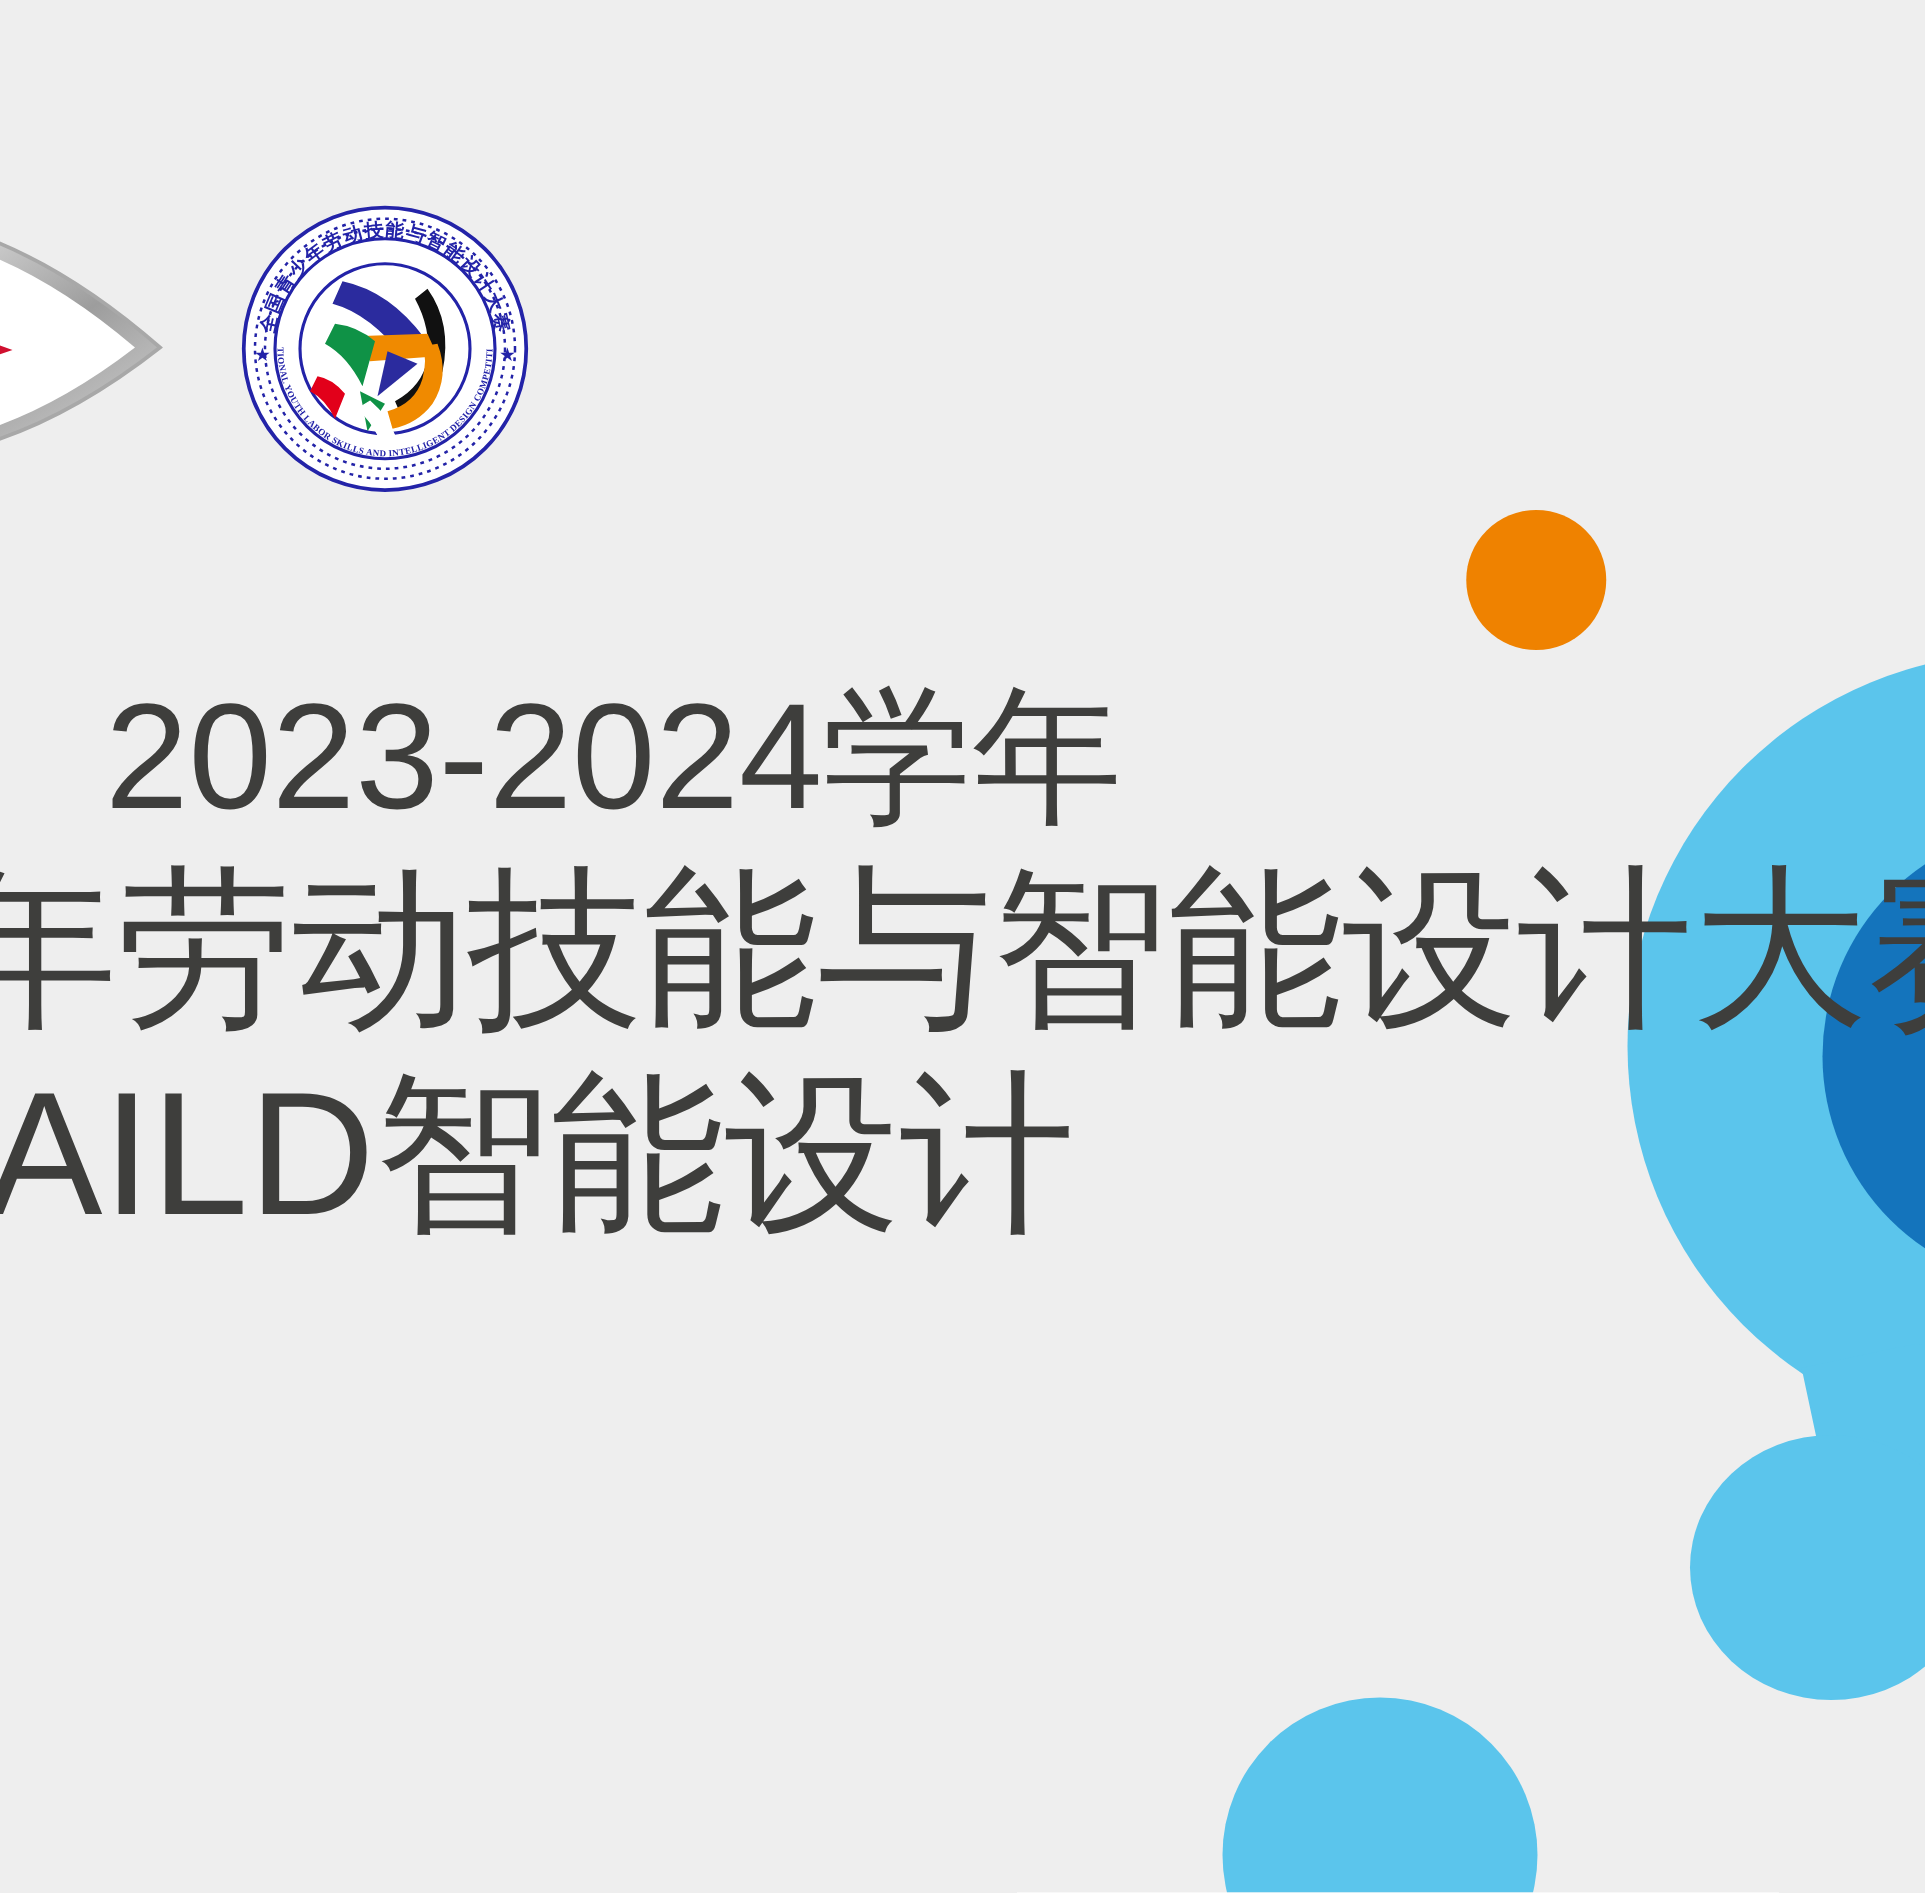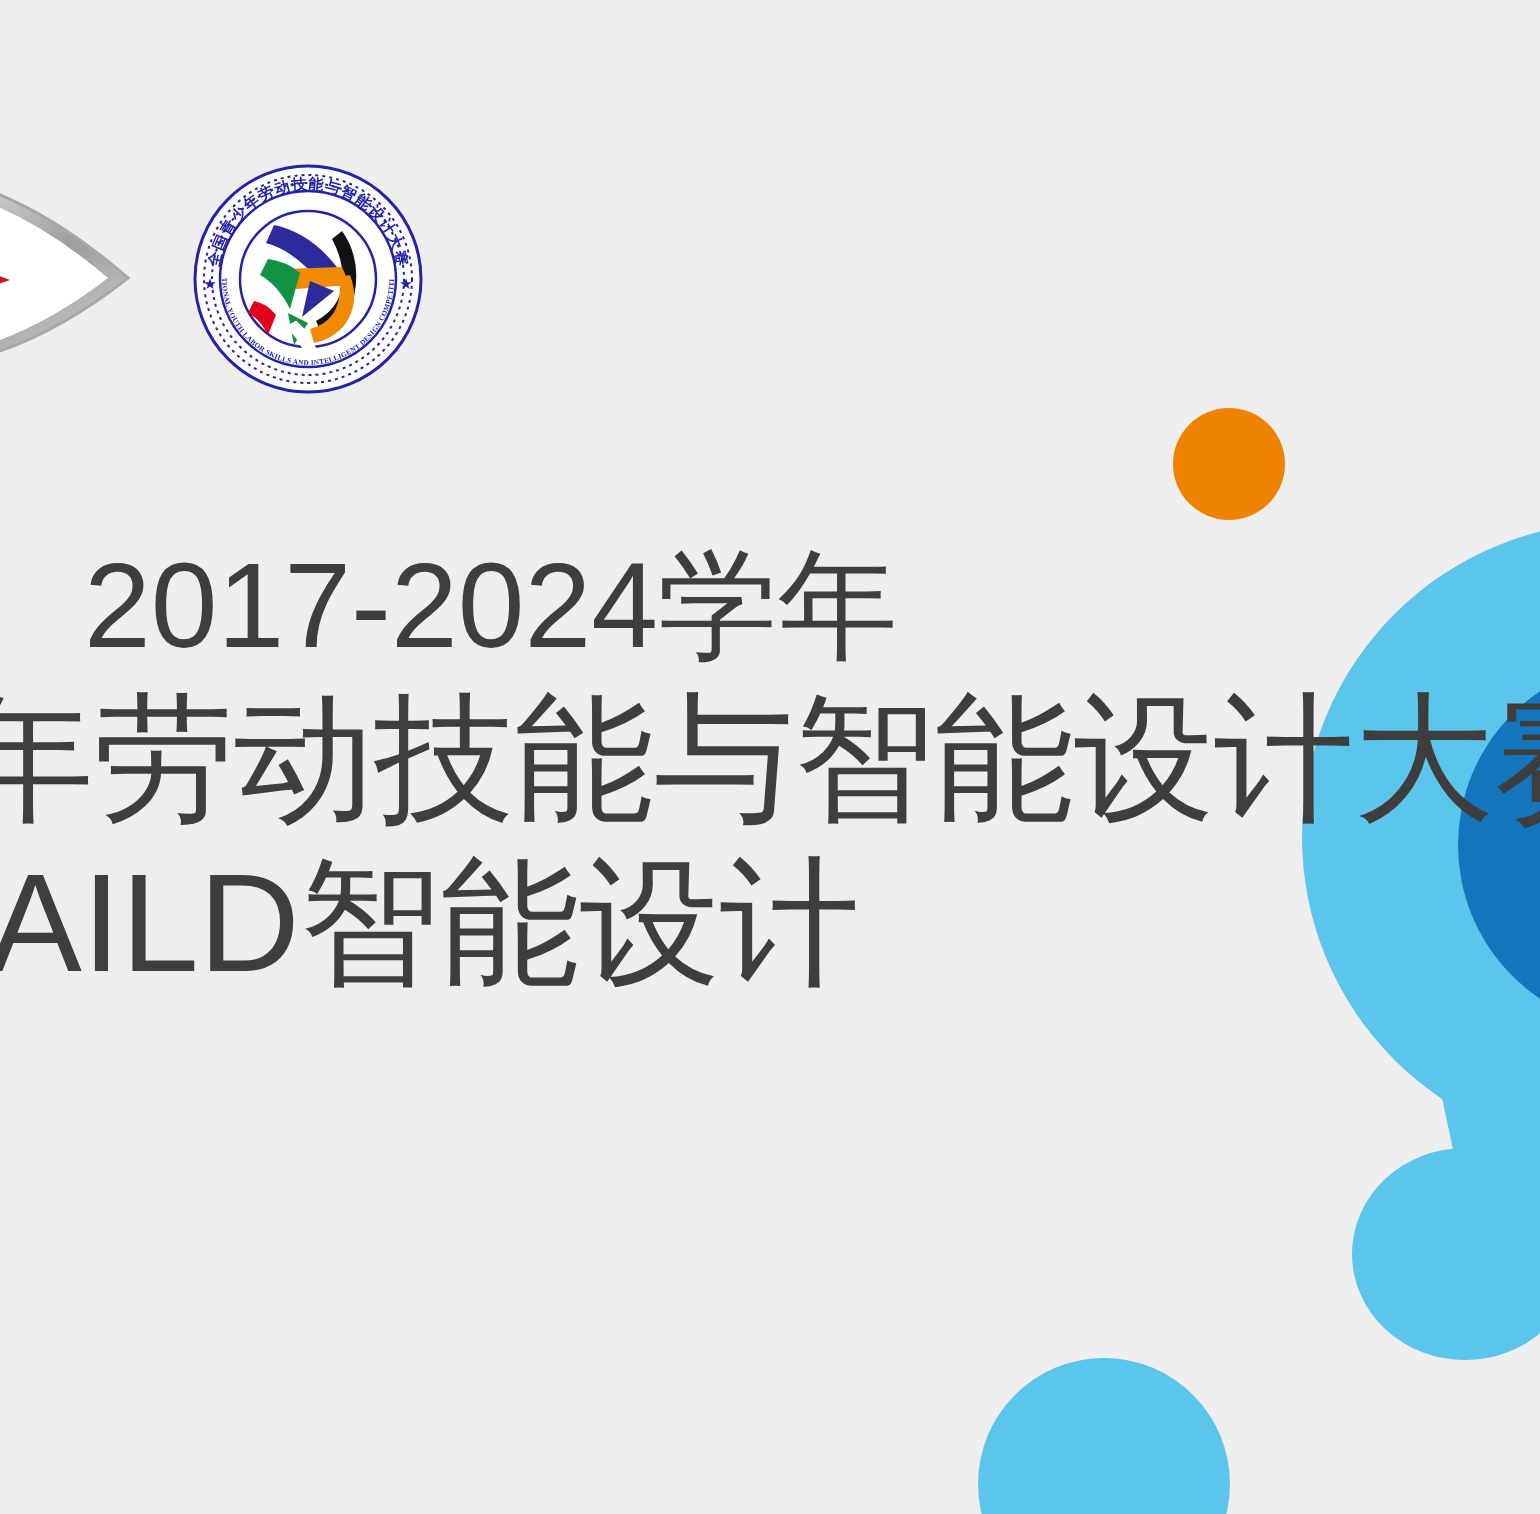--- a/index.html
+++ b/index.html
@@ -186,18 +186,18 @@
       <path d="M158 112 Q168 138 154 160 Q142 176 122 180 L118 166 Q140 160 146 140 Q150 124 146 114 Z" fill="#f08a00"></path>
       <path d="M76 96 Q94 98 108 110 L98 146 Q86 122 68 112 Z" fill="#0f9246"></path>
       <path d="M118 118 L142 128 L110 154 Z" fill="#2b2b9e"></path>
       <path d="M62 138 Q74 140 84 152 L76 172 Q68 156 56 150 Z" fill="#e2001a"></path>
       <path d="M96 150 L116 160 L102 182 Z" fill="#0f9246"></path>
       <path d="M104 158 Q118 170 124 186 L112 188 Q104 172 94 164 Z" fill="#ffffff" stroke="#ffffff" stroke-width="1"></path>
     </g>
   </svg>
 
   <div id="headline">
-    <span class="hl-line" id="hl-line-1">2017-2024学年</span>
+    <span class="hl-line" id="hl-line-1">2023-2024学年</span>
     <span class="hl-line" id="hl-line-2">年劳动技能与智能设计大赛</span>
     <span class="hl-line" id="hl-line-3">-AILD智能设计</span>
   </div>
 
 </div>
 
 </body></html>

